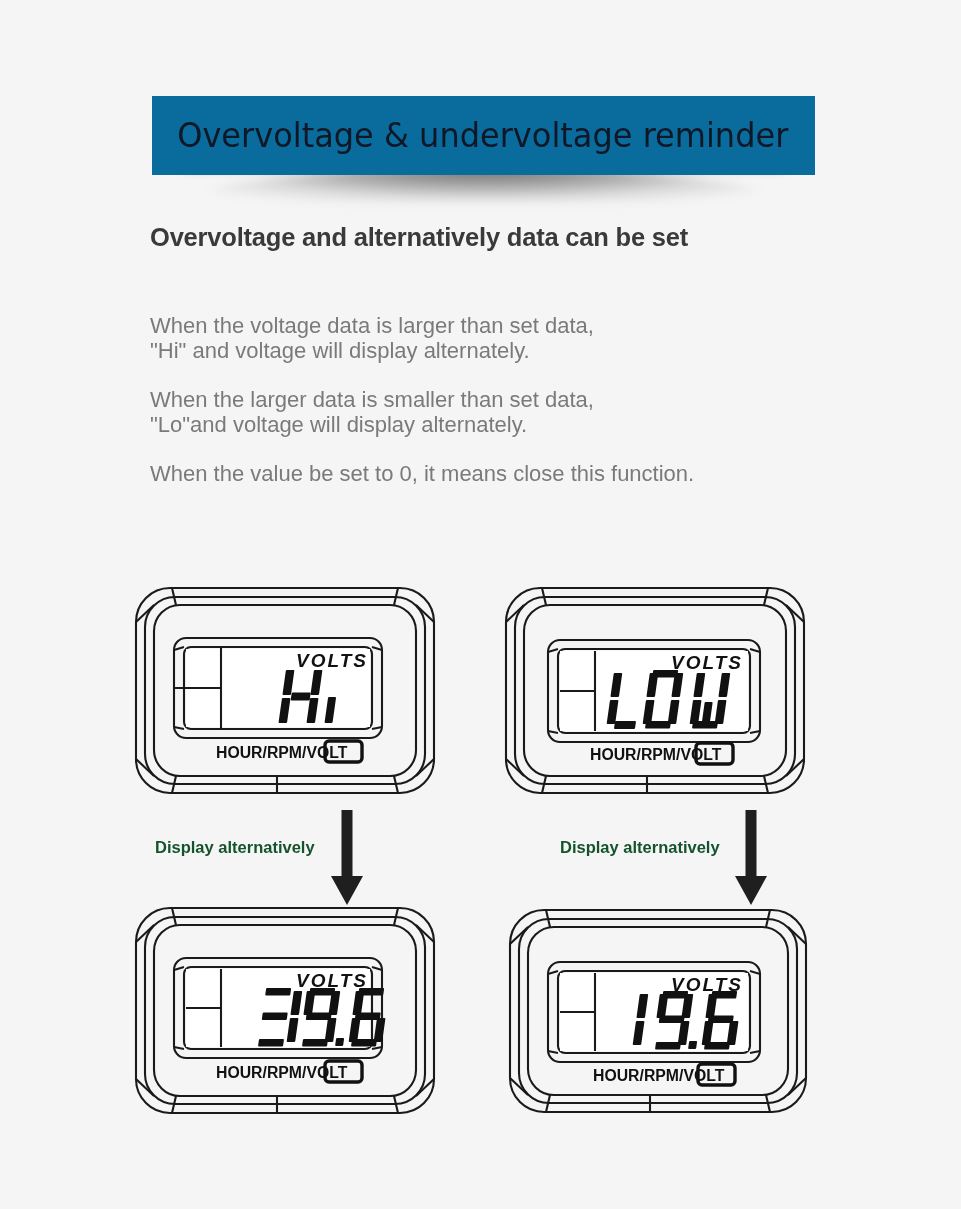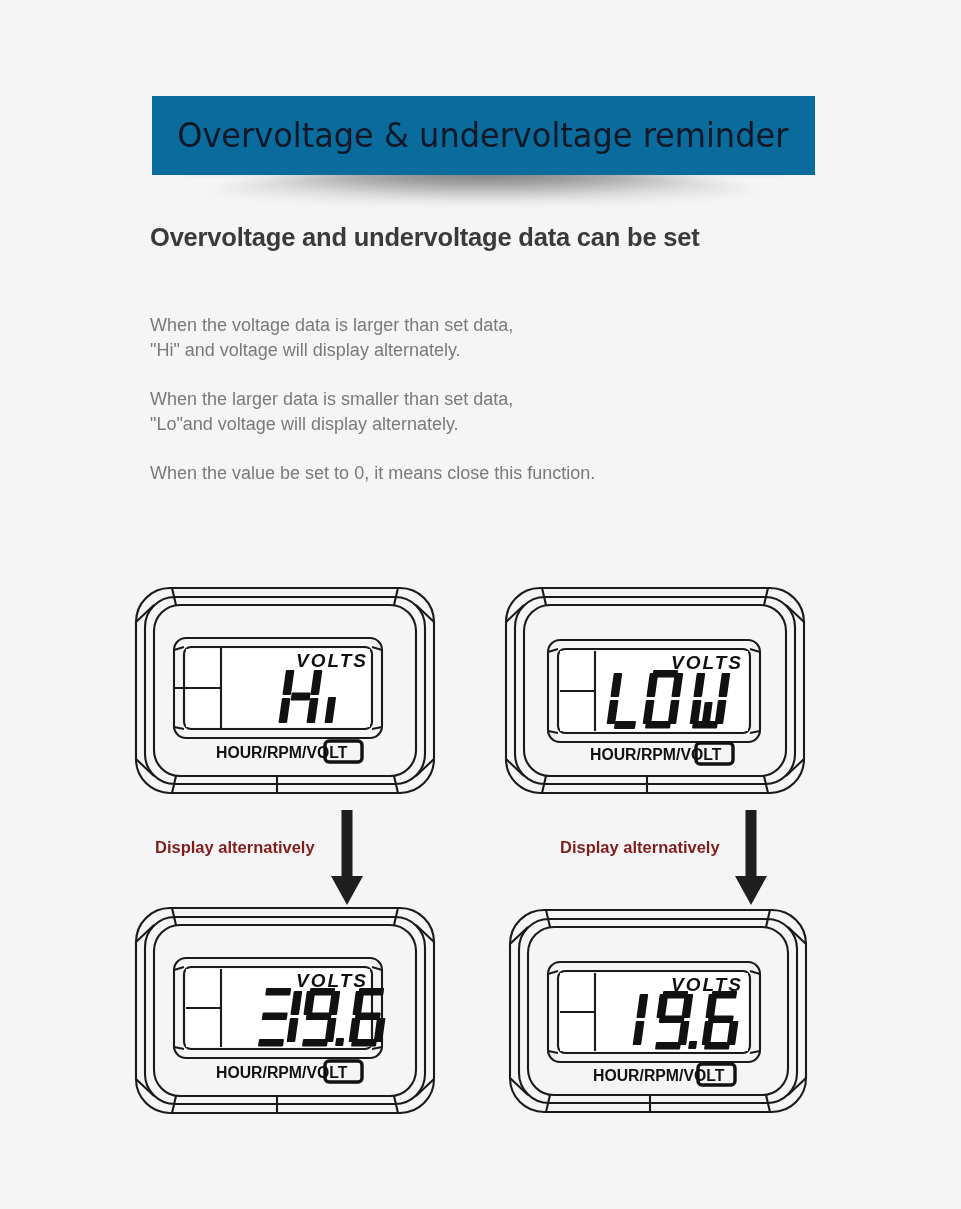--- a/index.html
+++ b/index.html
@@ -95,21 +95,21 @@
   .lead div { white-space: nowrap; }
 
   .paras {
     position: absolute;
     left: 150px;
     top: 313px;
     width: 700px;
   }
   .para {
     font-family: "Liberation Sans", sans-serif;
-    font-size: 18px;
+    font-size: 22px;
     line-height: 25px;
     color: #7a7a7a;
     margin-bottom: 24px;
   }
   .para div { white-space: nowrap; }
   .para:last-child { margin-bottom: 0; }
 
   
   .device {
     position: absolute;
@@ -122,21 +122,21 @@
   .dev-tr { left: 490px; top: 580px; }
   .dev-bl { left: 120px; top: 900px; }
   .dev-br { left: 490px; top: 900px; }
 
   
   .alt-label {
     position: absolute;
     font-family: "Liberation Sans", sans-serif;
     font-size: 16.5px;
     font-weight: bold;
-    color: #7f1d1d;
+    color: #14532d;
     white-space: nowrap;
   }
   .alt-left  { left: 155px; top: 838px; }
   .alt-right { left: 560px; top: 838px; }
 
   .arrow {
     position: absolute;
     width: 40px;
     height: 96px;
   }
@@ -150,21 +150,21 @@
 
   <div class="banner-wrap">
     <div class="banner-shadow"></div>
     <div class="banner-shadow-2"></div>
     <div class="banner">
       <div class="banner-title">Overvoltage &amp; undervoltage reminder</div>
     </div>
   </div>
 
   <div class="lead">
-    <div>Overvoltage and undervoltage data can be set</div>
+    <div>Overvoltage and alternatively data can be set</div>
   </div>
 
   <div class="paras">
     <div class="para">
       <div>When the voltage data is larger than set data,</div>
       <div>"Hi" and voltage will display alternately.</div>
     </div>
     <div class="para">
       <div>When the larger data is smaller than set data,</div>
       <div> "Lo"and voltage will display alternately.</div>

